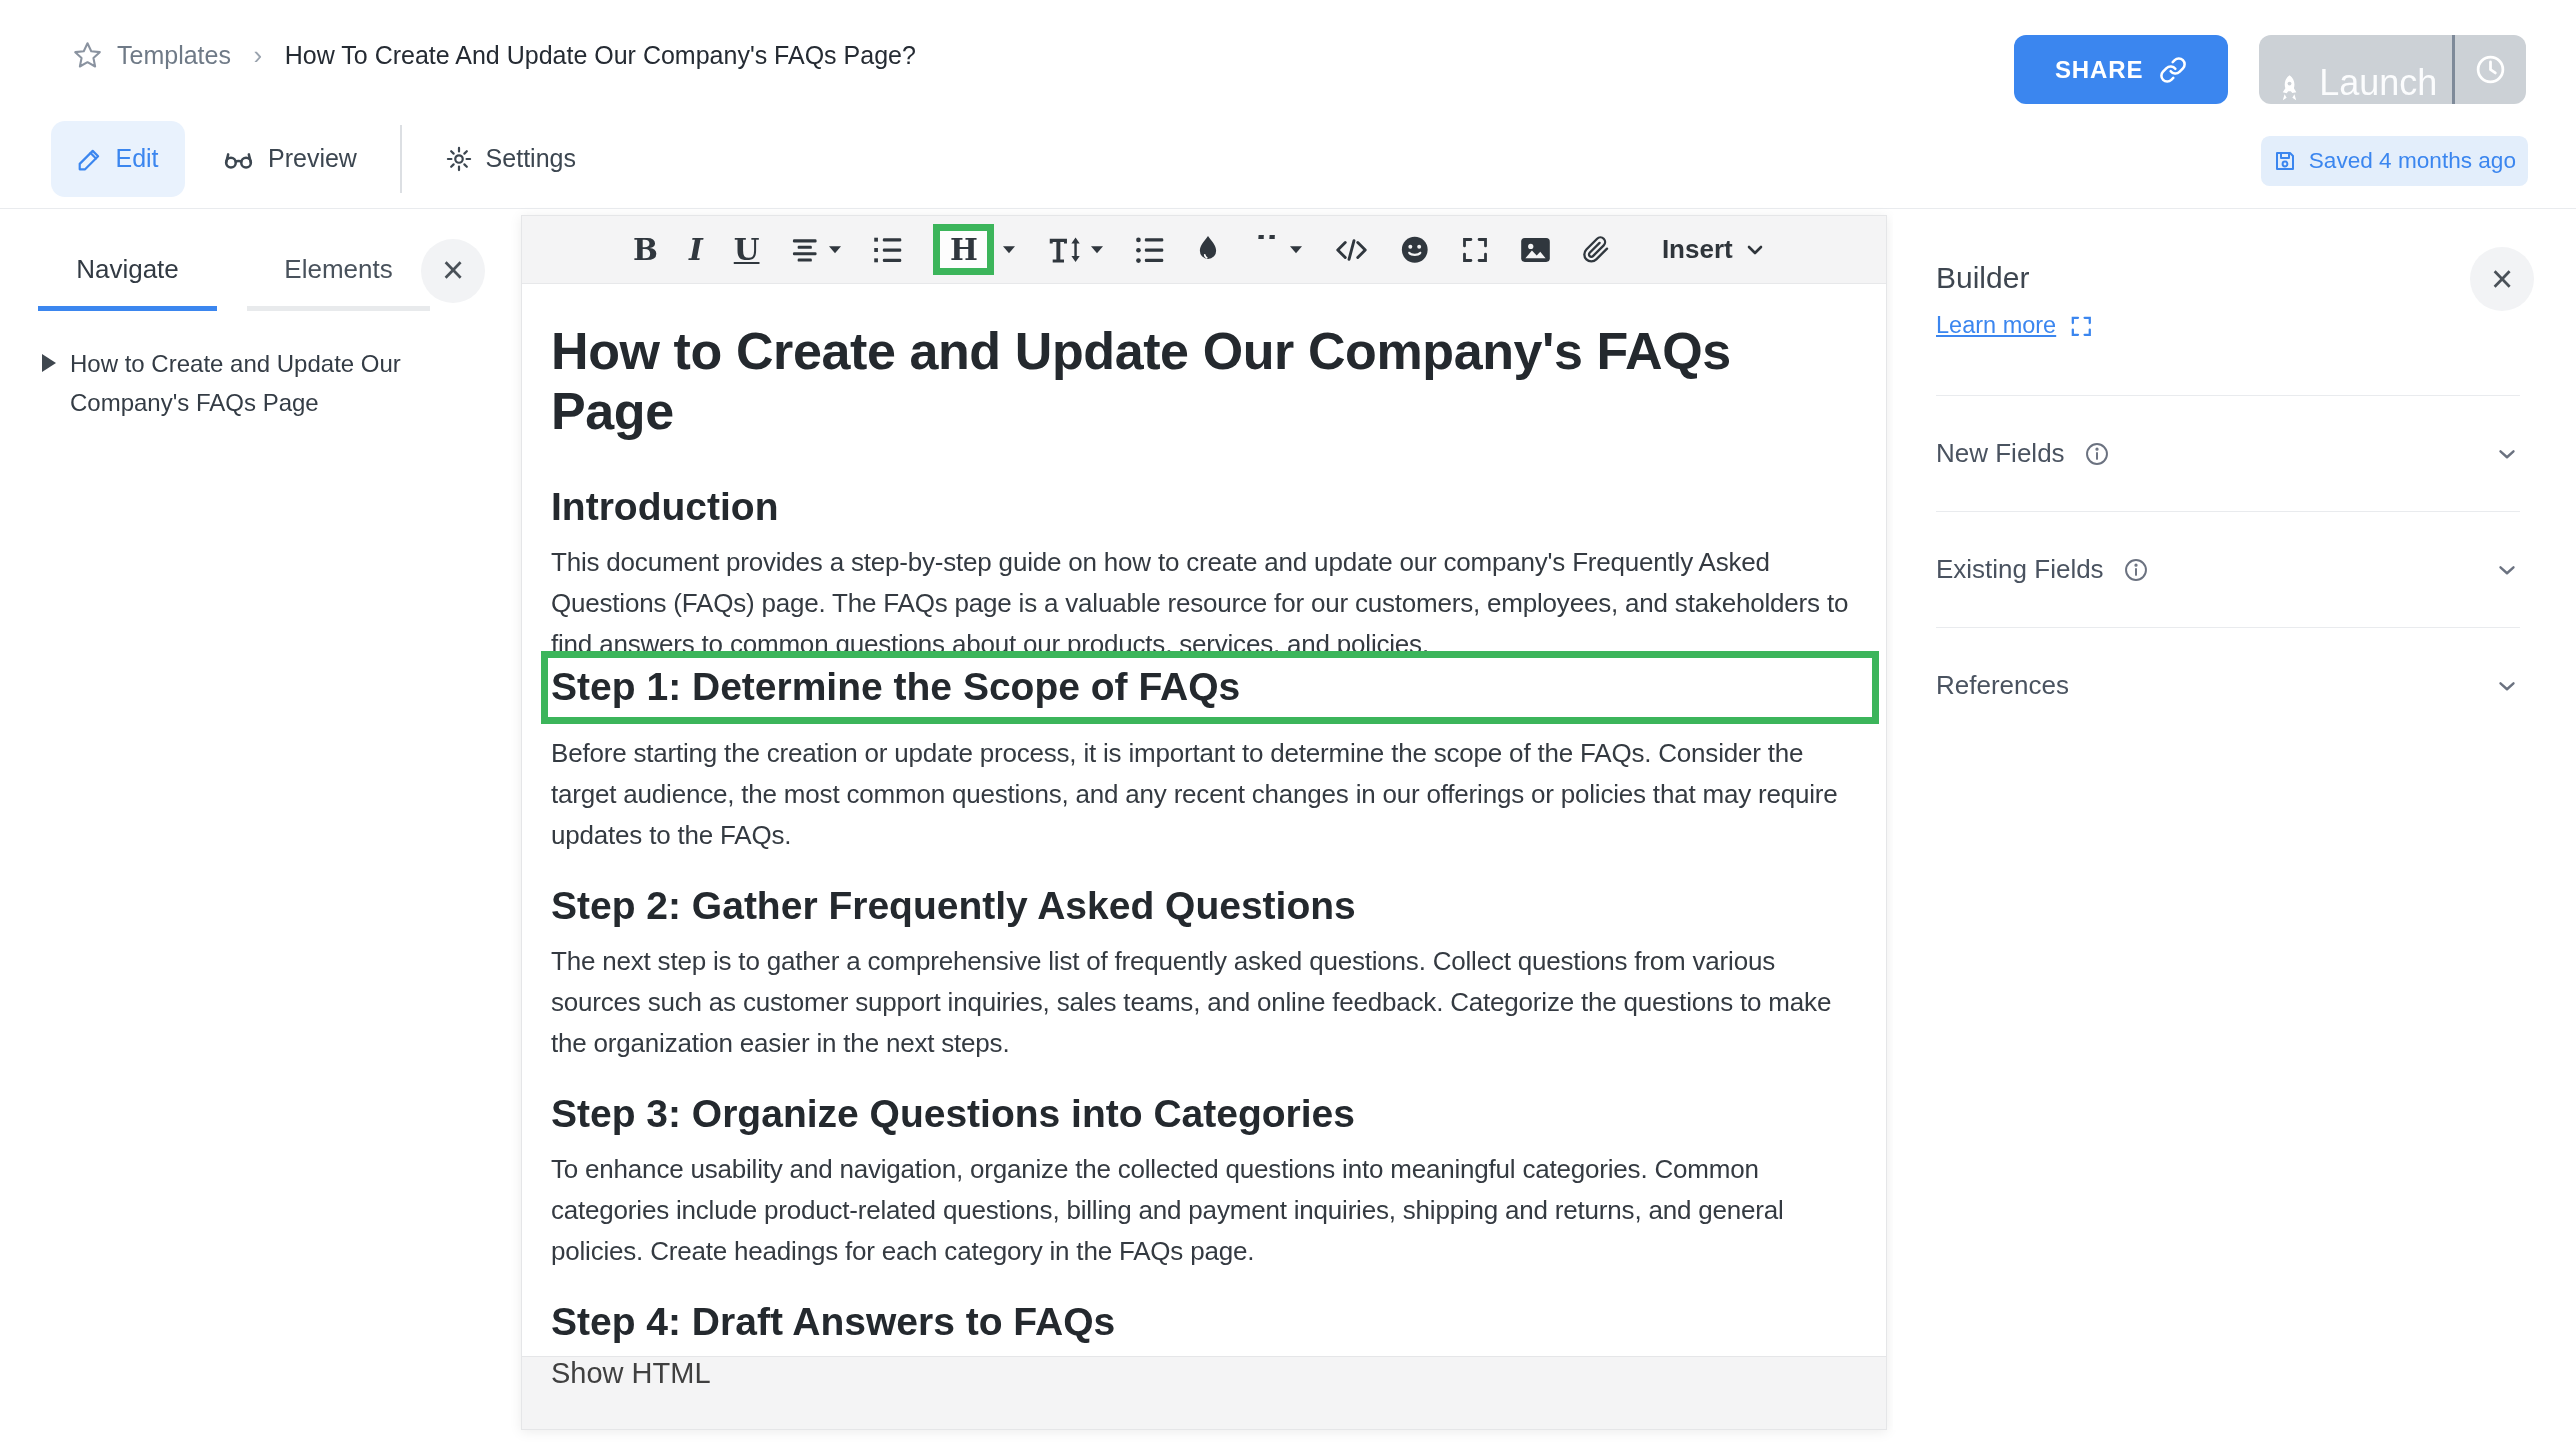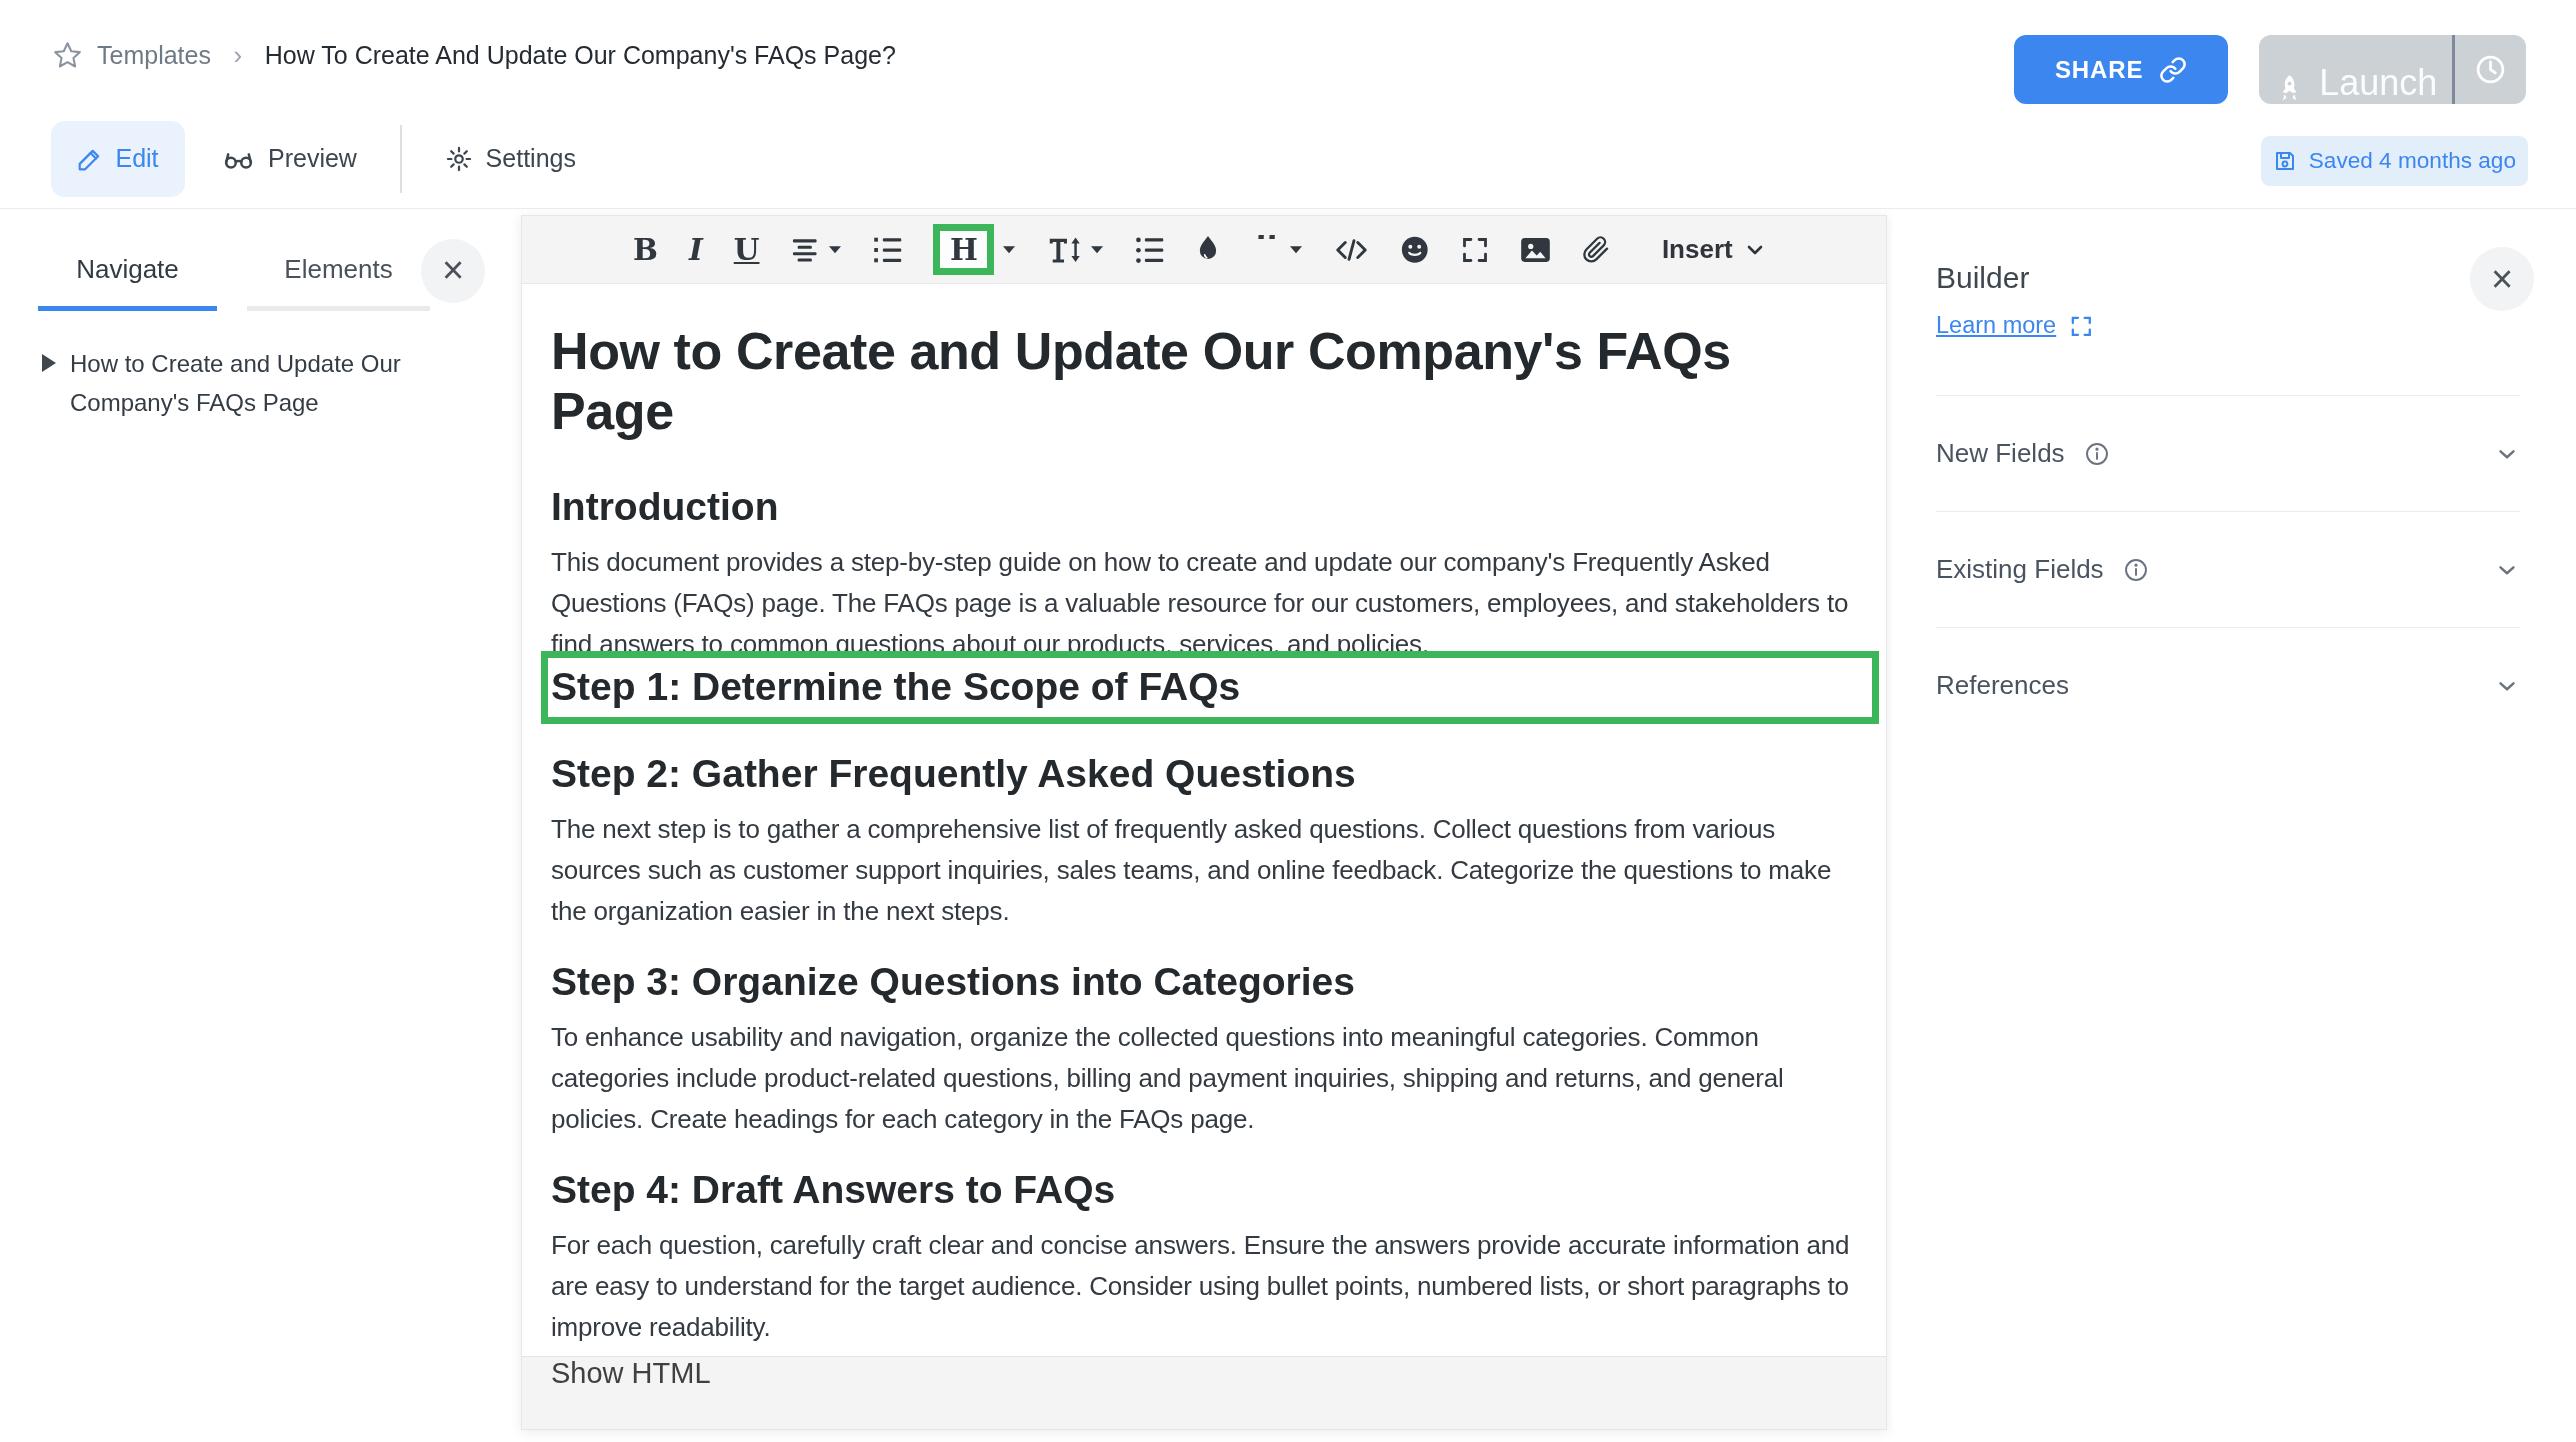--- a/index.html
+++ b/index.html
@@ -5,21 +5,21 @@
   * { box-sizing: border-box; margin: 0; padding: 0; }
   html,body { width:2576px; height:1443px; }
   body {
     font-family: "Liberation Sans", sans-serif;
     background:#ffffff; color:#2c333a; overflow:hidden; position:relative;
   }
   svg { display:block; }
 
   
   .header { height:209px; border-bottom:1.7px solid #e9ebee; position:relative; background:#fff; }
-  .breadcrumb-row { height:110px; display:flex; align-items:center; padding-left:52px; }
+  .breadcrumb-row { height:110px; display:flex; align-items:center; padding-left:72px; }
   .star { color:#8a93a0; margin-right:14px; }
   .bc-templates { font-size:25px; color:#6f7a87; }
   .bc-chev { font-size:26px; color:#9aa3ae; margin:0 22.6px; }
   .bc-title { font-size:25px; color:#252b33; }
 
   .share-btn { position:absolute; left:2014px; top:35px; width:214px; height:69px;
     background:#3b86ef; border-radius:12px; display:flex; align-items:center; justify-content:center;
     gap:15.6px; color:#fff; font-size:24px; font-weight:bold; letter-spacing:0.9px; cursor:pointer;text-align:center; }
   .launch-group { position:absolute; left:2259px; top:35px; width:267px; height:69px;
     background:#ccd1d6; border-radius:12px; display:flex; align-items:stretch; overflow:hidden; }
@@ -351,20 +351,21 @@
 
     <div class="doc">
       <h1>How to Create and Update Our Company's FAQs Page</h1>
 
       <h2 class="intro-h">Introduction</h2>
       <p>This document provides a step-by-step guide on how to create and update our company's Frequently Asked Questions (FAQs) page. The FAQs page is a valuable resource for our customers, employees, and stakeholders to find answers to common questions about our products, services, and policies.</p>
 
       <div class="hl-box">
         <h2>Step 1: Determine the Scope of FAQs</h2>
       </div>
+      <p>Before starting the creation or update process, it is important to determine the scope of the FAQs. Consider the target audience, the most common questions, and any recent changes in our offerings or policies that may require updates to the FAQs.</p>
 
       <h2>Step 2: Gather Frequently Asked Questions</h2>
       <p>The next step is to gather a comprehensive list of frequently asked questions. Collect questions from various sources such as customer support inquiries, sales teams, and online feedback. Categorize the questions to make the organization easier in the next steps.</p>
 
       <h2>Step 3: Organize Questions into Categories</h2>
       <p>To enhance usability and navigation, organize the collected questions into meaningful categories. Common categories include product-related questions, billing and payment inquiries, shipping and returns, and general policies. Create headings for each category in the FAQs page.</p>
 
       <h2>Step 4: Draft Answers to FAQs</h2>
       <p>For each question, carefully craft clear and concise answers. Ensure the answers provide accurate information and are easy to understand for the target audience. Consider using bullet points, numbered lists, or short paragraphs to improve readability.</p>
 

